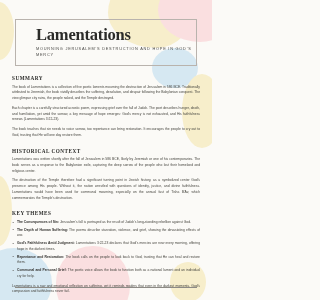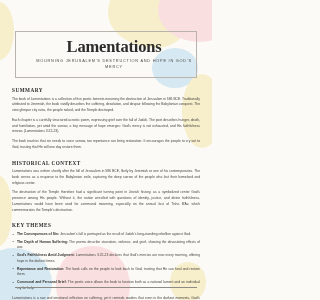--- a/index.html
+++ b/index.html
@@ -86,24 +86,24 @@
   #page {
     position: relative;
     z-index: 1;
     width: 212px;
     height: 300px;
     padding: 0 12px;
   }
 
   
   #title-block {
-    margin: 31px 3px 0 3px;
+    margin: 19px 3px 0 3px;
     border: 1px solid #b9b3ad;
     padding: 6px 4px 7px 20px;
-    text-align: center;
+    text-align: left;
     background: transparent;
   }
   #doc-title {
     font-family: "Liberation Serif", serif;
     font-weight: 700;
     font-size: 16.5px;
     letter-spacing: -0.2px;
     color: #2b2b29;
     line-height: 1.05;
   }

